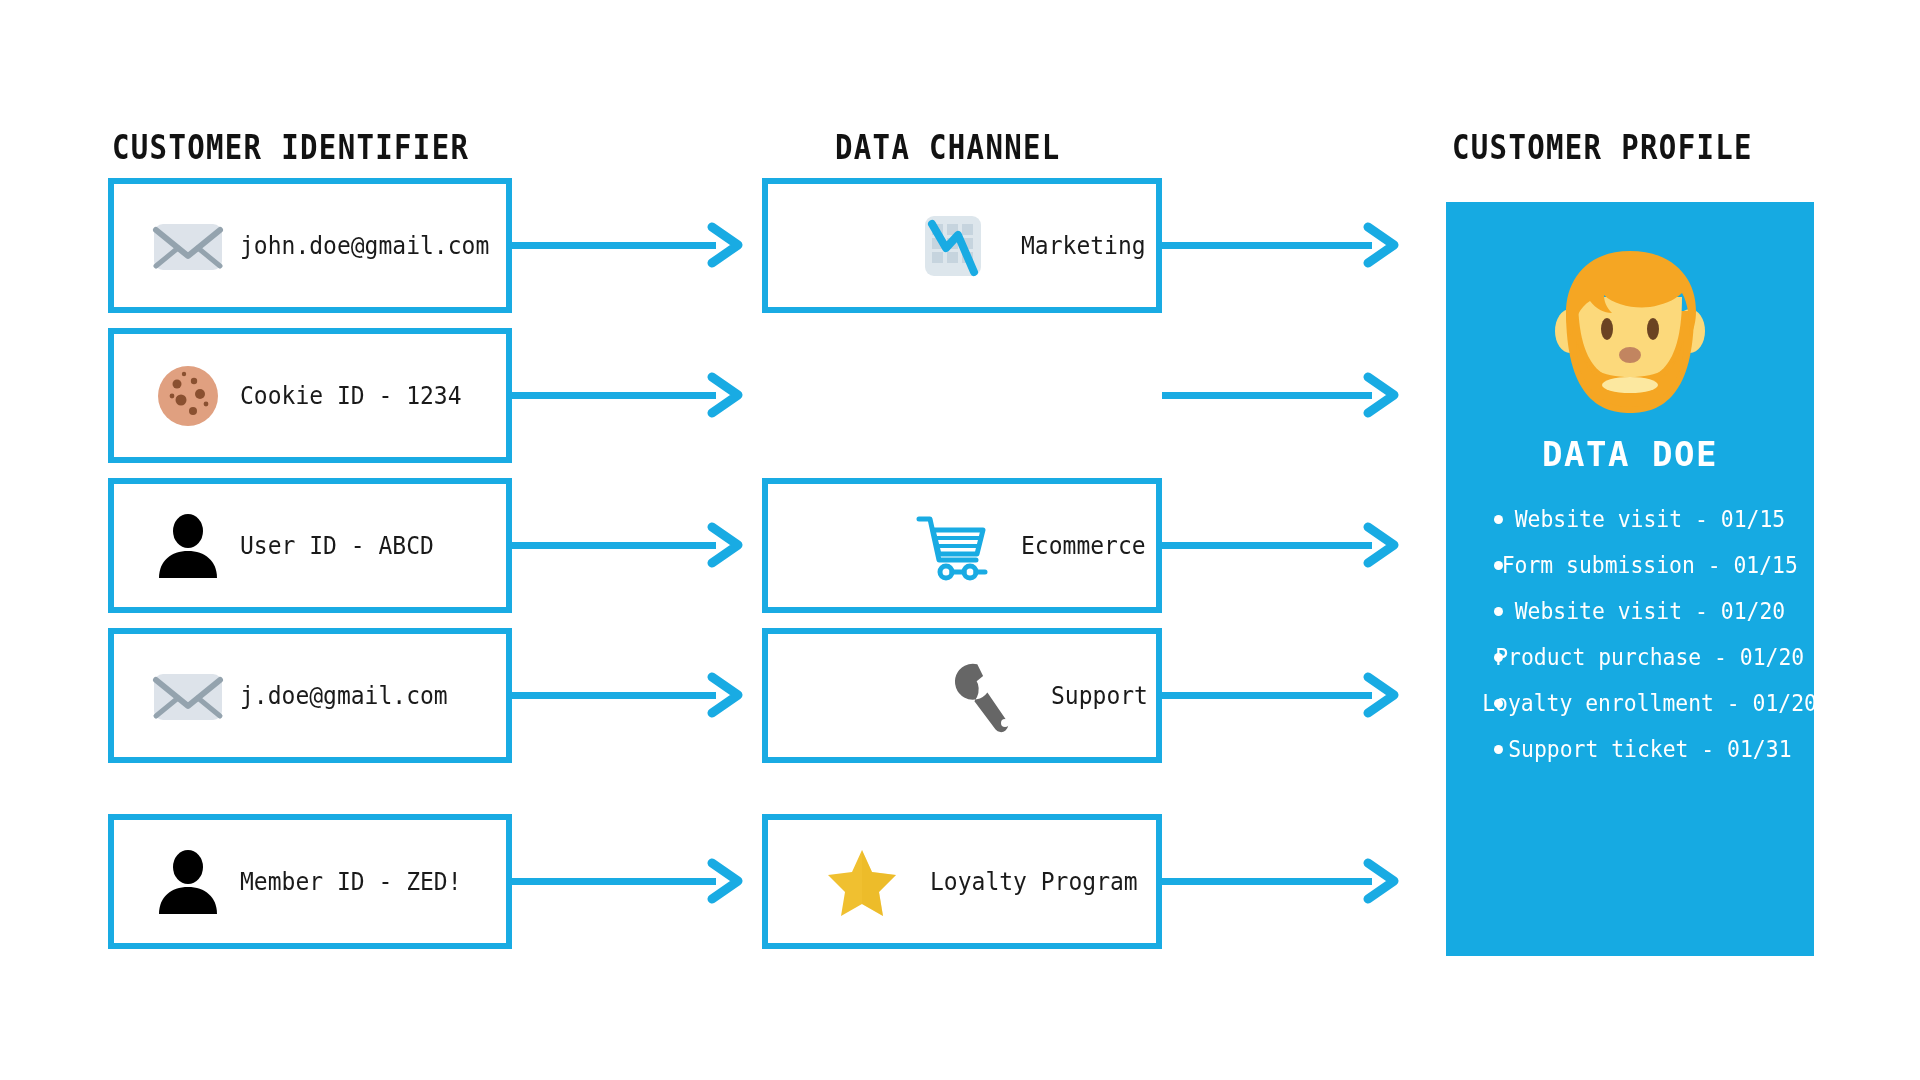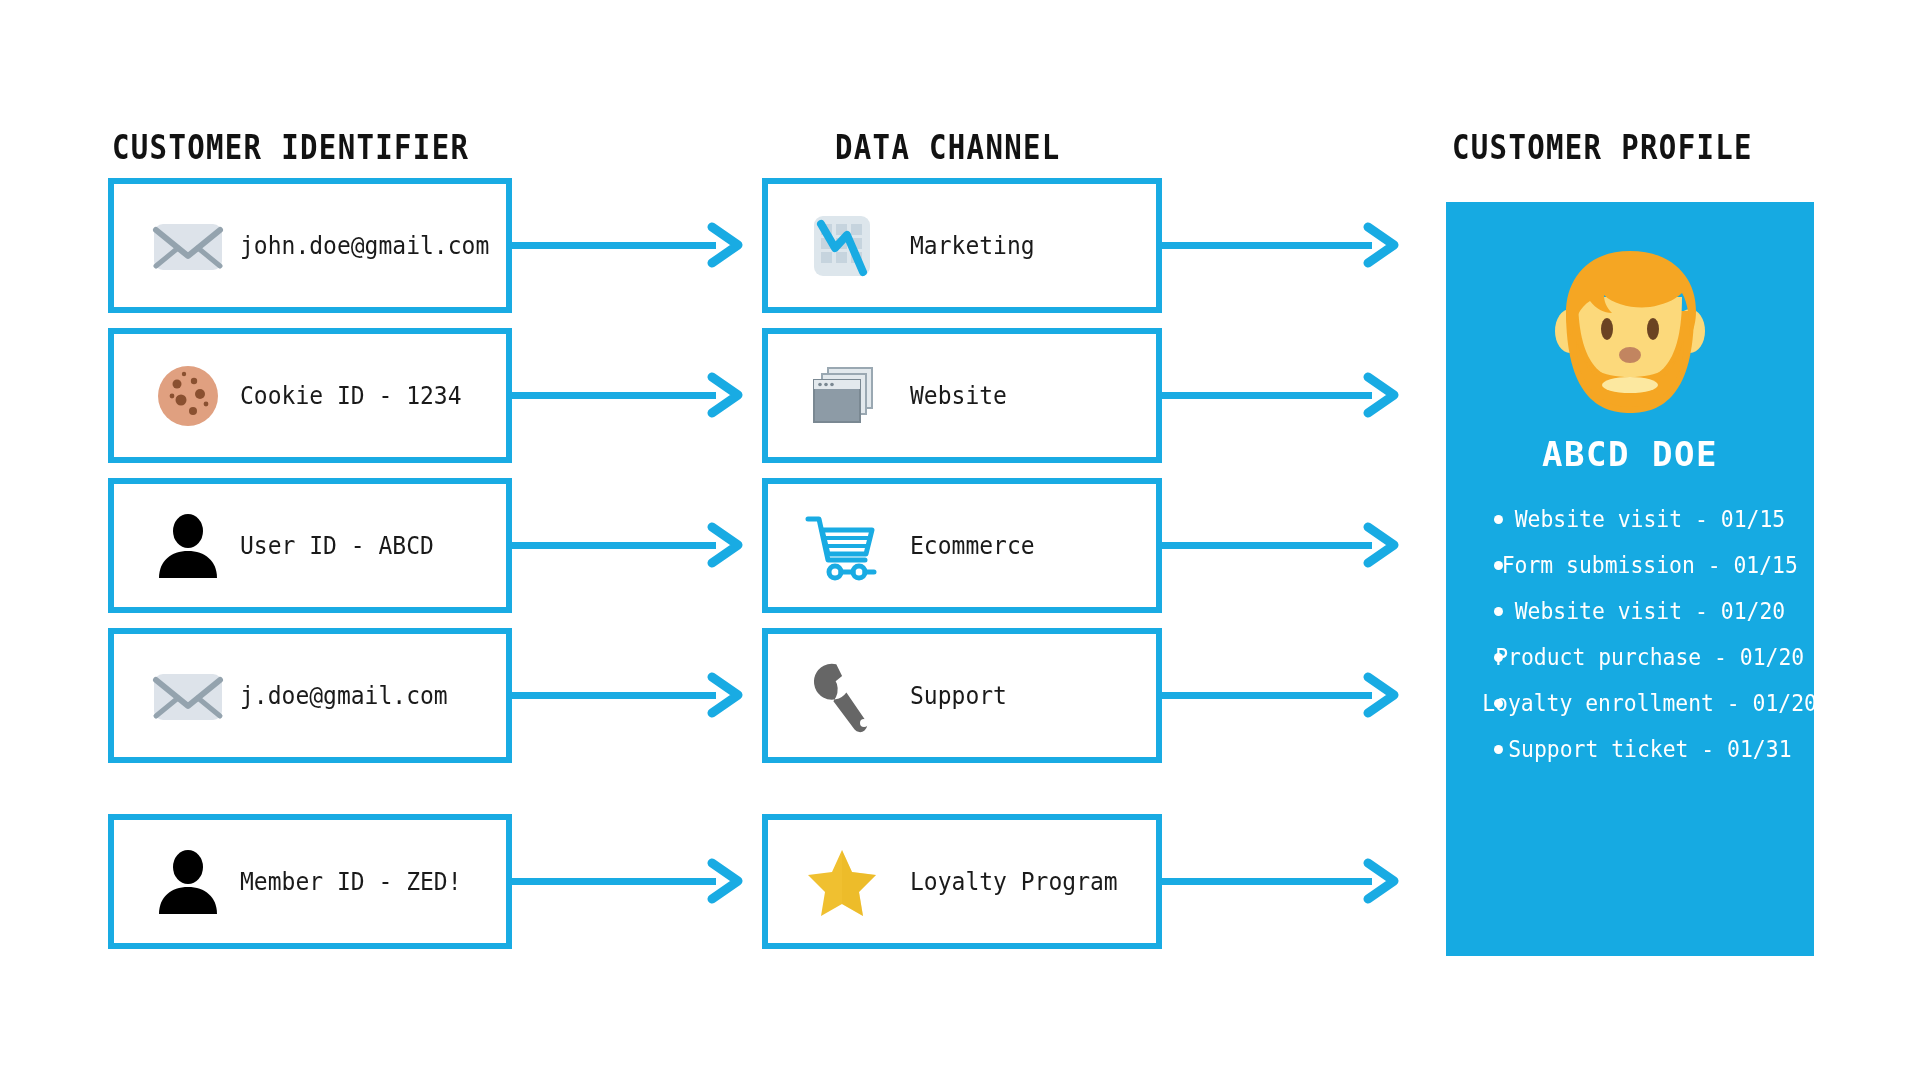--- a/index.html
+++ b/index.html
@@ -32,21 +32,21 @@
   .card{
     position:absolute;
     box-sizing:border-box;
     border:6px solid #19ABE3;
     background:#ffffff;
     height:135px;
     display:flex;
     align-items:center;
   }
   .card.left{left:108px;width:404px;}
-  .card.mid{left:762px;width:400px;}
+  .card.mid{left:762px;width:400px;justify-content:flex-end;}
 
   .card-icon{
     width:92px;
     min-width:92px;
     margin-left:28px;
     height:84px;
     display:flex;
     align-items:center;
     justify-content:center;
   }
@@ -186,34 +186,20 @@
            <circle cx="52" cy="38" r="5" fill="#8A5030"></circle>
            <circle cx="33" cy="44" r="5.5" fill="#8A5030"></circle>
            <circle cx="45" cy="55" r="4" fill="#8A5030"></circle>
            <circle cx="24" cy="40" r="2.4" fill="#8A5030"></circle>
            <circle cx="58" cy="48" r="2.4" fill="#8A5030"></circle>
            <circle cx="36" cy="18" r="2.2" fill="#8A5030"></circle>
             </svg>
           </div>
           <div class="card-label">Cookie ID - 1234</div>
         </div>
-        <div class="card mid">
-          <div class="card-icon">
-            <svg width="80" height="80" viewBox="0 0 80 80">
-              <rect x="26" y="12" width="44" height="40" fill="#E3E9ED" stroke="#9AA8B2" stroke-width="2"></rect>
-           <rect x="20" y="18" width="44" height="40" fill="#E3E9ED" stroke="#9AA8B2" stroke-width="2"></rect>
-           <rect x="12" y="24" width="46" height="42" fill="#8D9BA6" stroke="#7A8892" stroke-width="2"></rect>
-           <rect x="12" y="24" width="46" height="9" fill="#E3E9ED"></rect>
-           <circle cx="18" cy="28.5" r="1.8" fill="#7A8892"></circle>
-           <circle cx="24" cy="28.5" r="1.8" fill="#7A8892"></circle>
-           <circle cx="30" cy="28.5" r="1.8" fill="#7A8892"></circle>
-            </svg>
-          </div>
-          <div class="card-label">Website</div>
-        </div>
         <div class="arrow" style="left: 512px; top: 37px; width: 234px;">
           <div class="shaft" style="width: 204px;"></div>
           <div class="head" style="left: 194px;">
             <svg width="42" height="60" viewBox="0 0 42 60">
               <path d="M6 12 L32 30 L6 48" fill="none" stroke="#19ABE3" stroke-width="9" stroke-linecap="round" stroke-linejoin="round"></path>
             </svg>
           </div>
         </div>
         <div class="arrow" style="left: 1162px; top: 37px; width: 240px;">
           <div class="shaft" style="width: 210px;"></div>
@@ -365,21 +351,21 @@
 
         <ellipse cx="57" cy="84" rx="6" ry="11" fill="#6B4322"></ellipse>
         <ellipse cx="103" cy="84" rx="6" ry="11" fill="#6B4322"></ellipse>
 
         <ellipse cx="80" cy="110" rx="11" ry="8" fill="#C28560"></ellipse>
 
         <ellipse cx="80" cy="140" rx="28" ry="8" fill="#FCE8A0"></ellipse>
       </svg>
     </div>
 
-    <div id="profile-name">ABCD DOE</div>
+    <div id="profile-name">DATA DOE</div>
 
     <ul id="profile-events">
         <li>
           <span class="bullet"></span>
           <span class="ev-text">Website visit - 01/15</span>
         </li>
         <li>
           <span class="bullet"></span>
           <span class="ev-text">Form submission - 01/15</span>
         </li>

